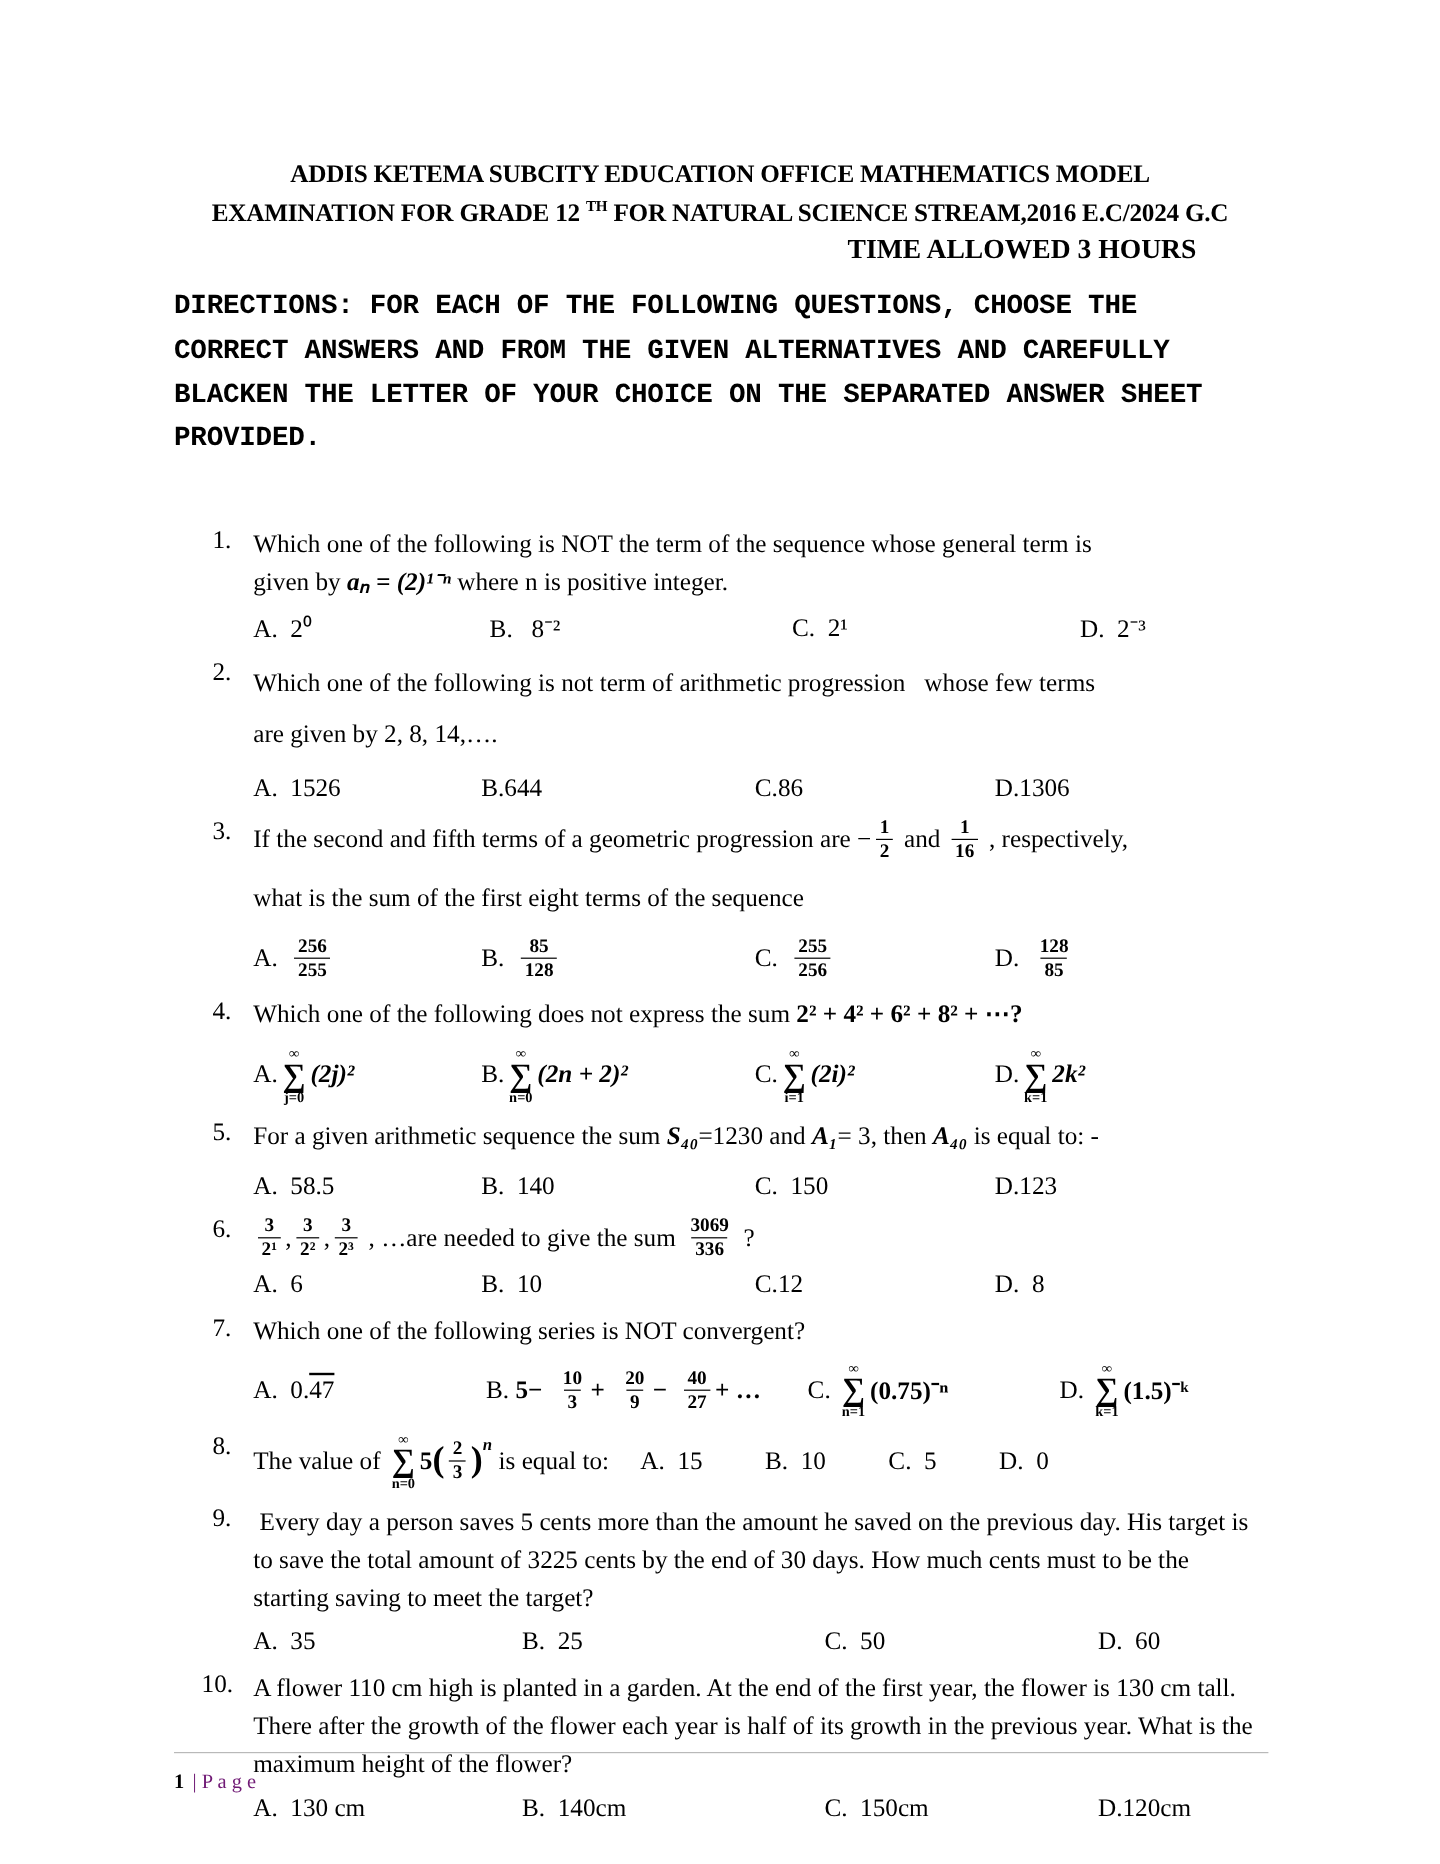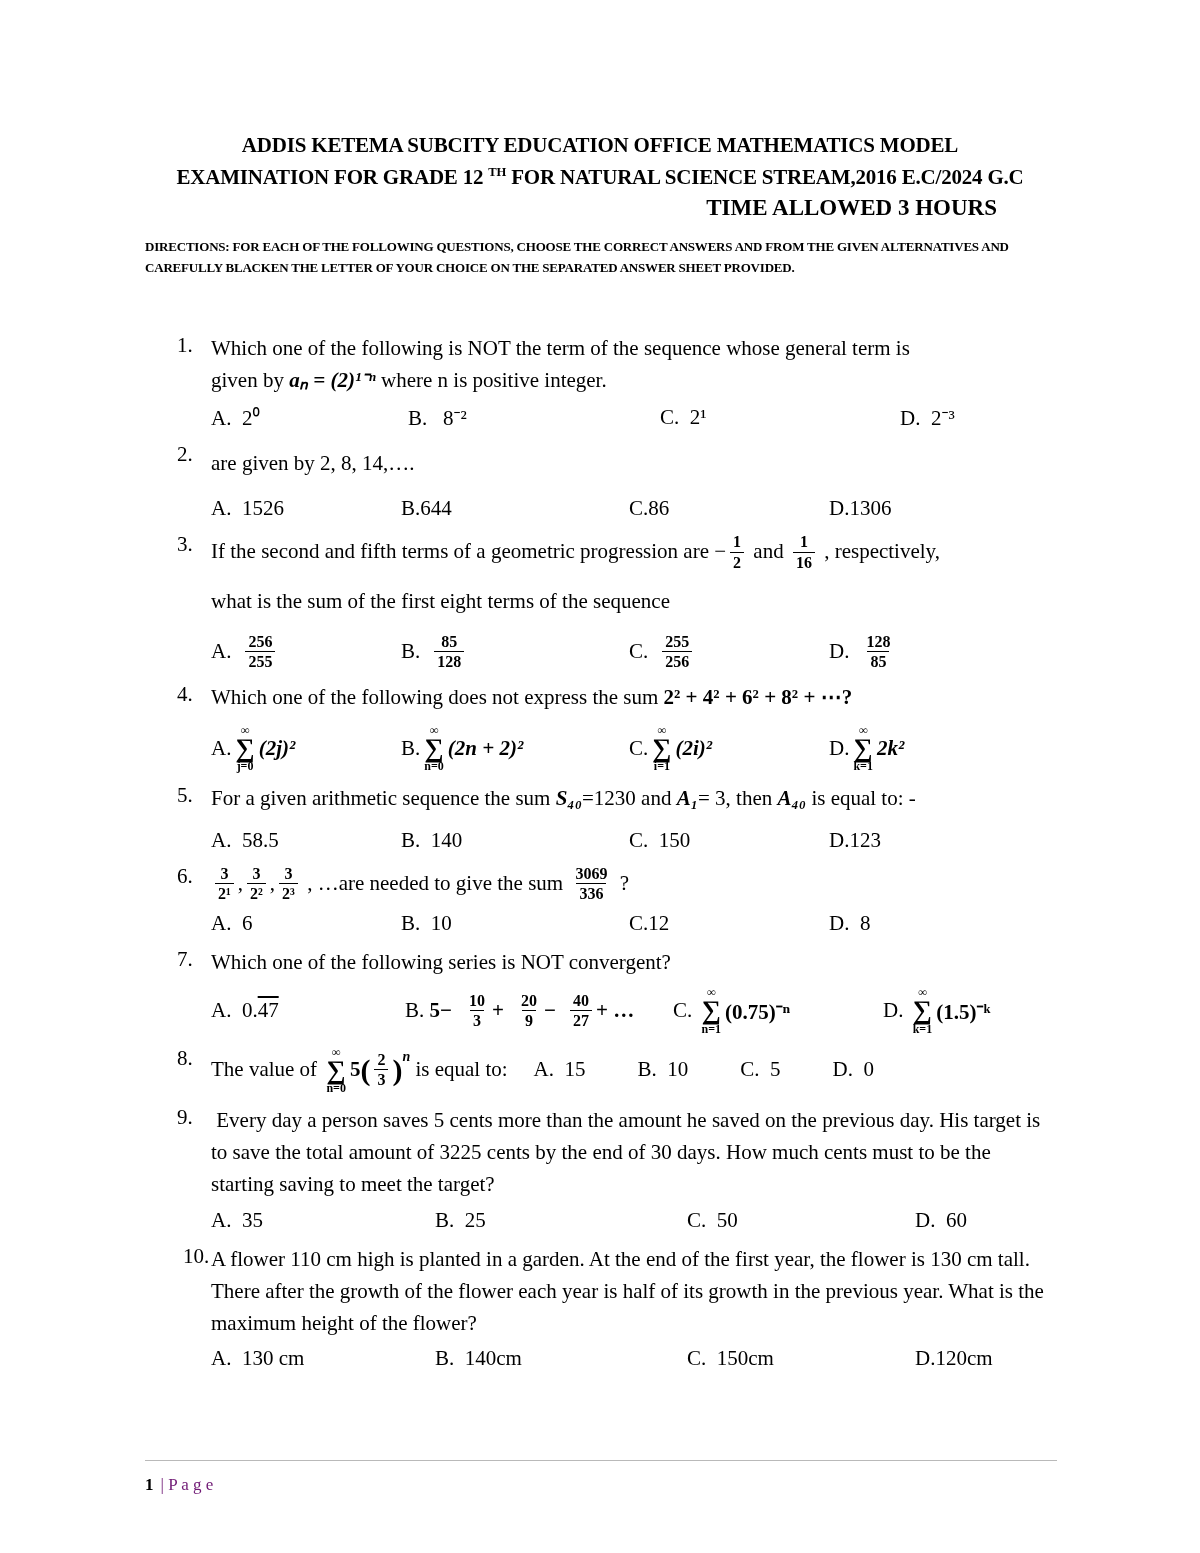--- a/index.html
+++ b/index.html
@@ -15,27 +15,27 @@
   }
   .page { padding: 130px 145px 0 145px; }
 
   .pre { white-space: pre-wrap; }
   .ln { display: block; }
 
   
   .title { font-weight: bold; line-height: 1.5; letter-spacing: -0.2px; text-align: center; }
   .title sup { font-size: 0.6em; }
   .time { font-weight: bold; font-size: 23px; text-align: right; padding-right: 58px; margin-top: 2px; }
-  .directions { font-weight: bold; font-size: 13px; line-height: 1.6; margin: 16px 0 0 0; letter-spacing: -0.2px; }
+  .directions { font-weight: bold; font-size: 23px; line-height: 1.6; margin: 16px 0 0 0; letter-spacing: -0.2px; font-family: Liberation Mono, monospace; }
 
   
   .qs { margin-top: 54px; }
   .q { position: relative; padding-left: 66px; margin-bottom: 11px; }
   .qnum { position: absolute; left: 32px; top: 0; }
-  .q-10 .qnum { left: 38px; }
+  .q-10 .qnum { left: 23px; }
   .qtext { line-height: 1.52; }
 
   .m  { font-weight: bold; }
   .mi { font-weight: bold; font-style: italic; }
 
   .opts { display: grid; grid-template-columns: 190px 228px 200px auto; align-items: center; margin-top: 7px; }
   .opts.q1c   { grid-template-columns: 197px 252px 240px auto; }
   .opts.q7c   { grid-template-columns: 194px 268px 210px auto; }
   .opts.widec { grid-template-columns: 224px 252px 228px auto; }
   .opt { display: inline-flex; align-items: center; white-space: pre-wrap; }
@@ -96,20 +96,21 @@
         <span class="opt pre">A.  2⁰</span>
         <span class="opt pre">B.   8⁻²</span>
         <span class="opt pre">C.  2¹</span>
         <span class="opt pre">D.  2⁻³</span>
       </div>
     </div>
 
     <div class="q">
       <span class="qnum">2.</span>
       <div class="qtext" style="line-height:2.0;">
+        <span class="ln pre">Which one of the following is not term of arithmetic progression   whose few terms</span>
         <span class="ln">are given by 2, 8, 14,….</span>
       </div>
       <div class="opts" style="margin-top:12px;">
         <span class="opt pre">A.  1526</span>
         <span class="opt pre">B.644</span>
         <span class="opt pre">C.86</span>
         <span class="opt pre">D.1306</span>
       </div>
     </div>
 

